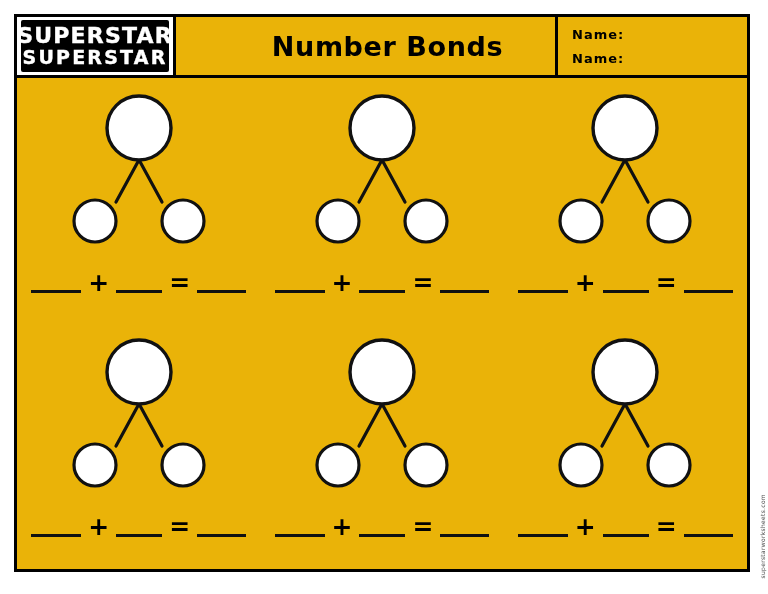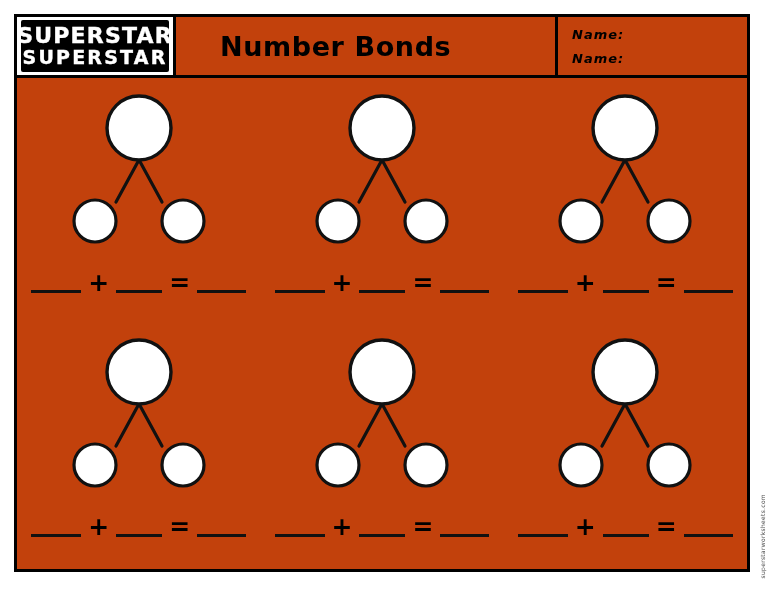--- a/index.html
+++ b/index.html
@@ -17,21 +17,21 @@
 
   
   .page {
     position: absolute;
     left: 14px;
     top: 14px;
     width: 736px;
     height: 558px;
     box-sizing: border-box;
     border: 3px solid #000000;
-    background: #c2410c;
+    background: #eab308;
   }
 
   
   .header {
     position: absolute;
     left: 0;
     top: 0;
     width: 100%;
     height: 61px;
     box-sizing: border-box;
@@ -78,40 +78,39 @@
     letter-spacing: 2.2px;
     -webkit-text-stroke: 0.4px #ffffff;
   }
 
   .title-cell {
     flex: 1;
     box-sizing: border-box;
     border-right: 3px solid #000000;
     display: flex;
     align-items: center;
-    justify-content: flex-start;
+    justify-content: center;
     padding-left: 44px;
   }
   .title-text {
     font-family: "DejaVu Sans", sans-serif;
     font-weight: 700;
     font-size: 27px;
     letter-spacing: 0.6px;
     color: #000000;
   }
 
   .namedate-cell {
     width: 189px;
     box-sizing: border-box;
     display: flex;
     flex-direction: column;
     justify-content: center;
     padding-left: 14px;
     gap: 9px;
-    font-style: italic;
   }
   .nd-label {
     font-family: "DejaVu Sans", sans-serif;
     font-size: 13px;
     font-weight: 600;
     letter-spacing: 1px;
     color: #000000;
   }
 
   

